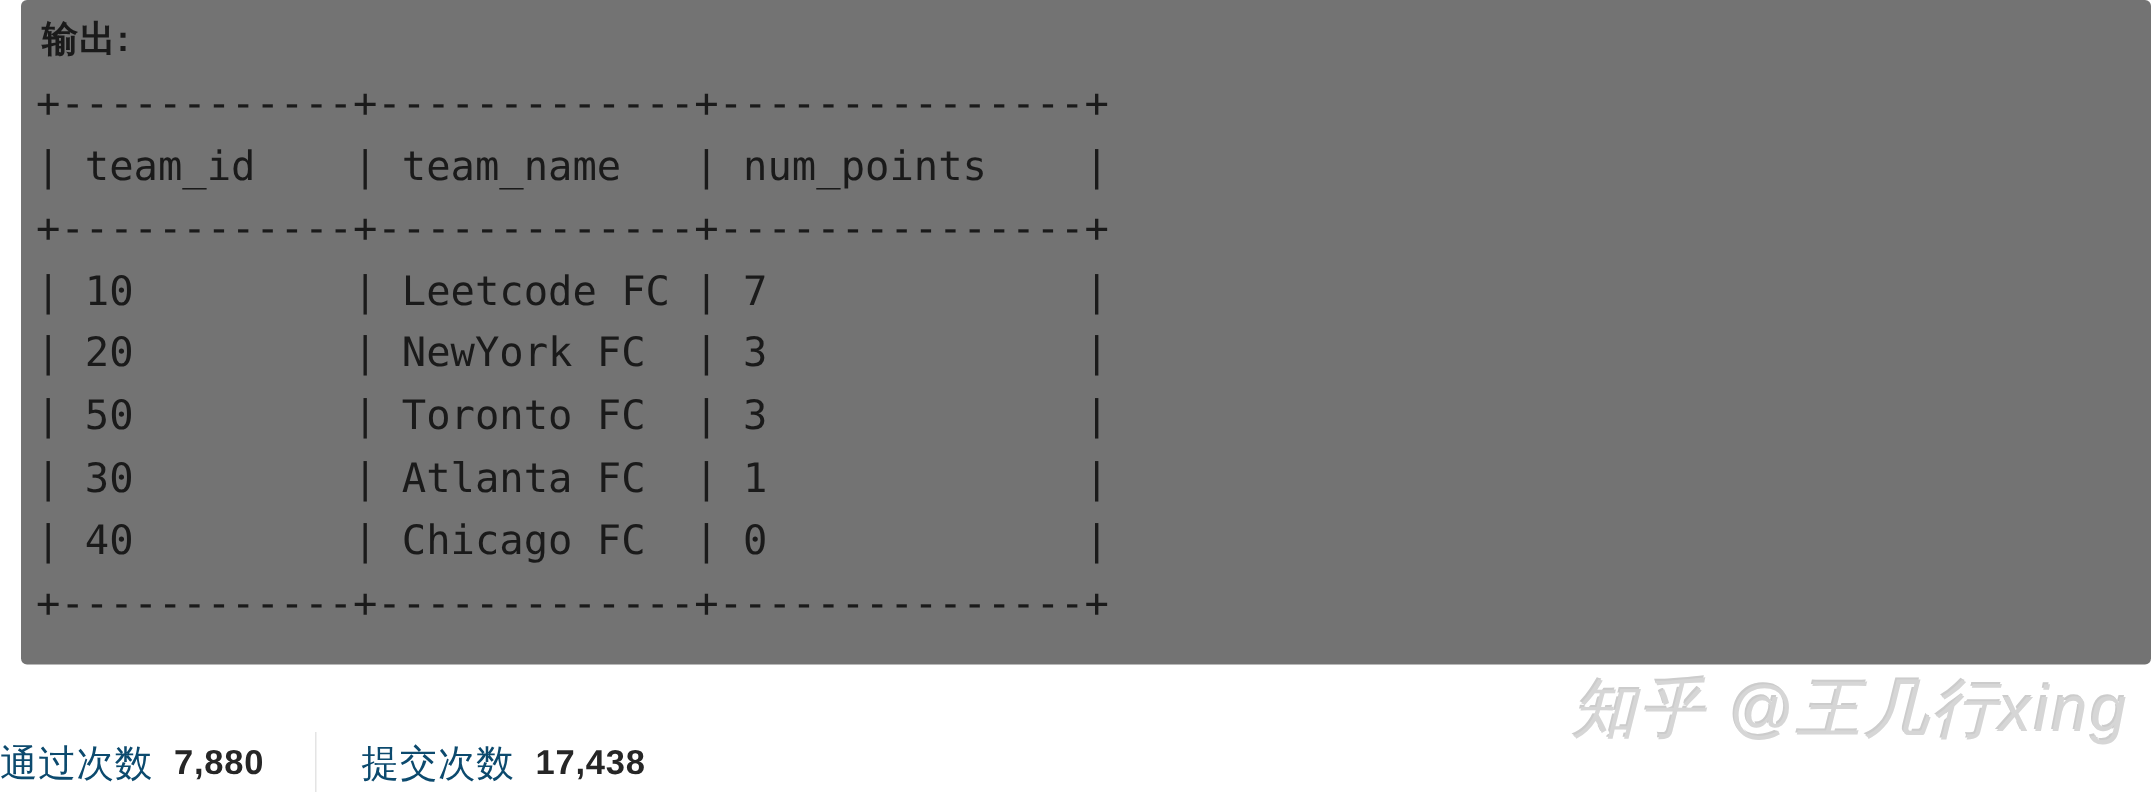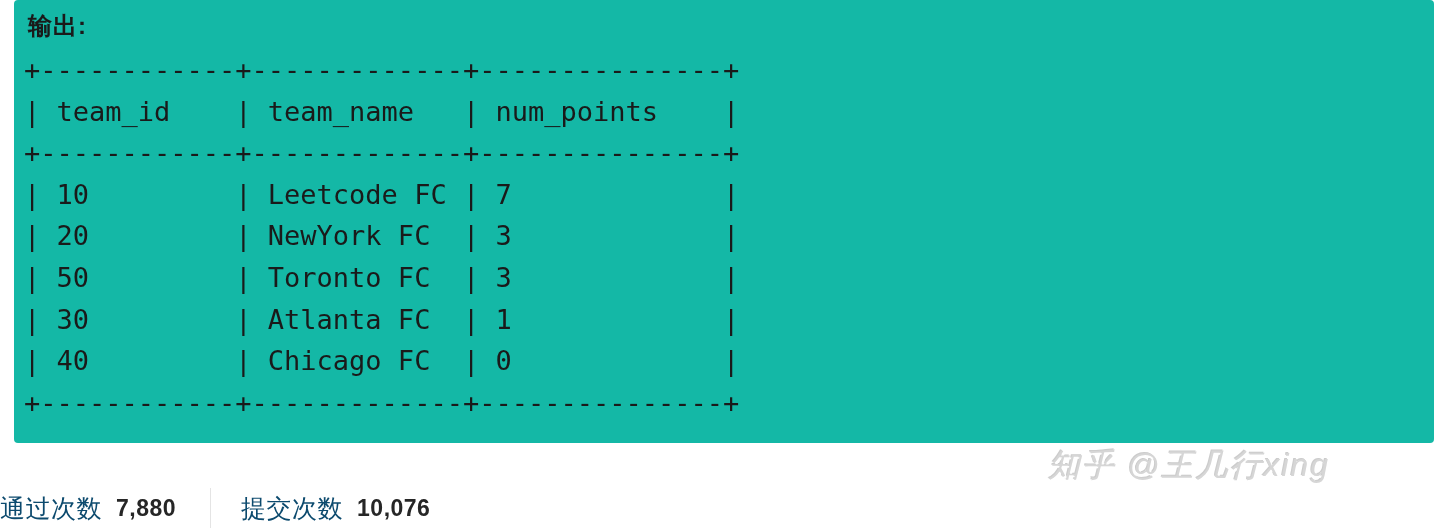--- a/index.html
+++ b/index.html
@@ -13,21 +13,21 @@
     font-family: "Liberation Sans", sans-serif;
   }
 
   
   .output-panel {
     position: absolute;
     left: 14px;
     top: 0;
     right: 0;
     height: 443px;
-    background: #14b8a6;
+    background: #737373;
     border-radius: 4px;
     text-decoration: underline;
   }
 
   .output-label {
     position: absolute;
     left: 14px;
     top: 10px;
     font-size: 24px;
     font-weight: 700;
@@ -77,21 +77,21 @@
     background: #e4e4e4;
     margin-left: 34px;
     margin-right: 30px;
   }
 
   
   .watermark {
     position: absolute;
     left: 1048px;
     top: 444px;
-    font-size: 32px;
+    font-size: 43px;
     font-style: italic;
     color: #d6d6d6;
     letter-spacing: 2px;
     text-shadow: 2px 2px 0 #ffffff, -1px -1px 0 #cccccc;
     white-space: nowrap;
     user-select: none;
   }
 </style>
 </head>
 <body>
@@ -107,16 +107,16 @@
 | 30         | Atlanta FC  | 1             |
 | 40         | Chicago FC  | 0             |
 +------------+-------------+---------------+</pre>
 </div>
 
 <div class="stats-bar">
   <span class="stat-label">通过次数</span>
   <span class="stat-value">7,880</span>
   <span class="stats-divider"></span>
   <span class="stat-label">提交次数</span>
-  <span class="stat-value">10,076</span>
+  <span class="stat-value">17,438</span>
 </div>
 
 <div class="watermark">知乎 @王几行xing</div>
 
 </body></html>

